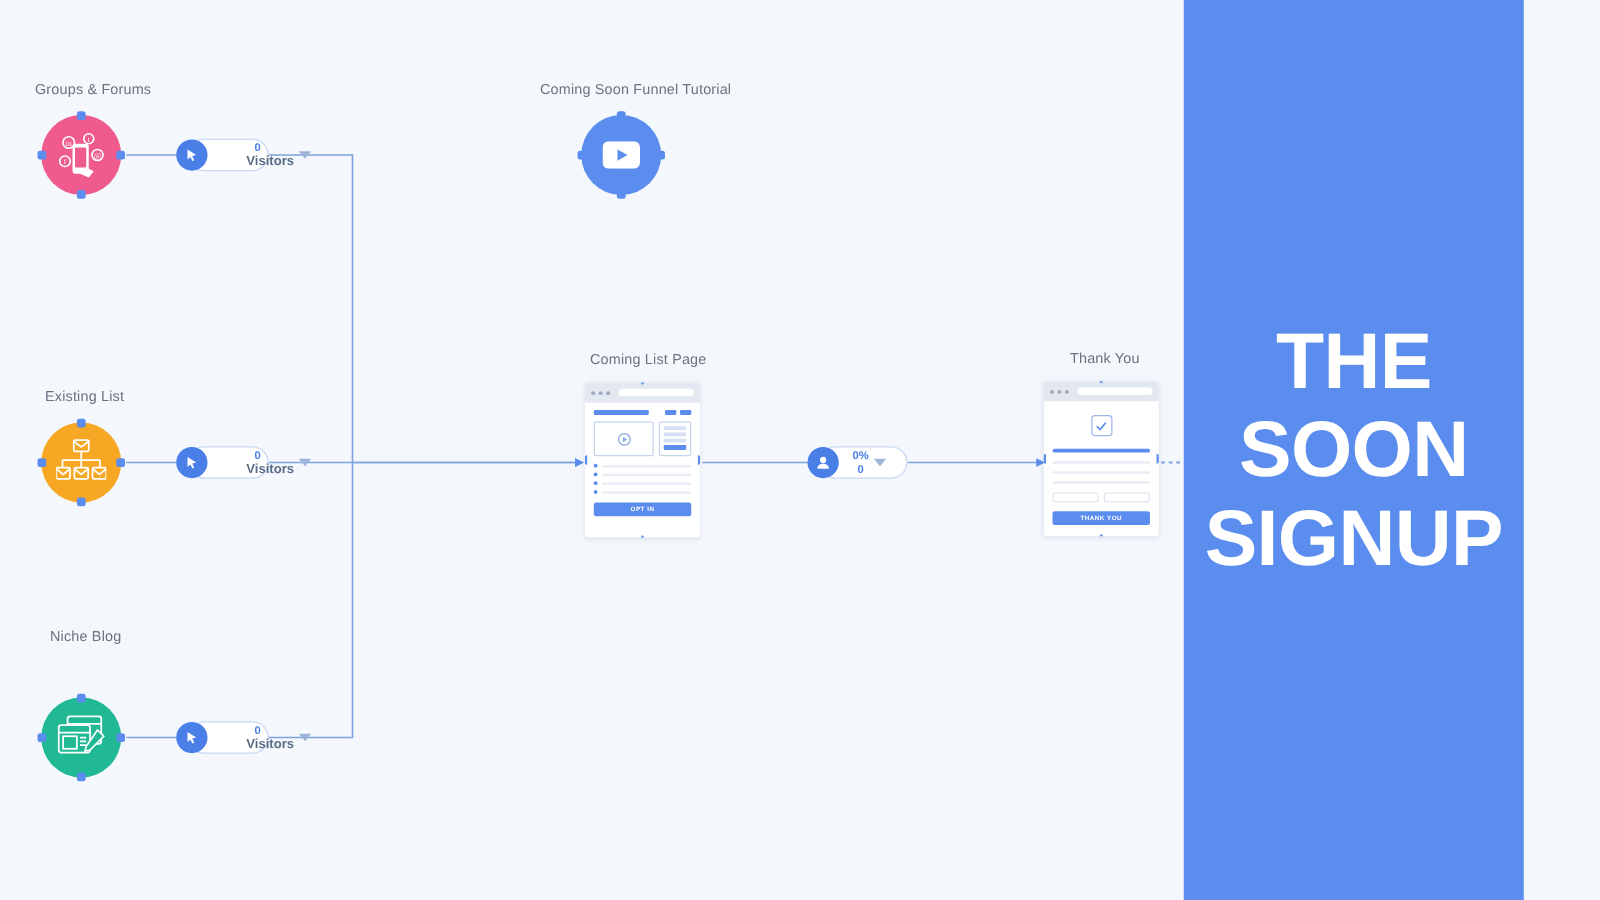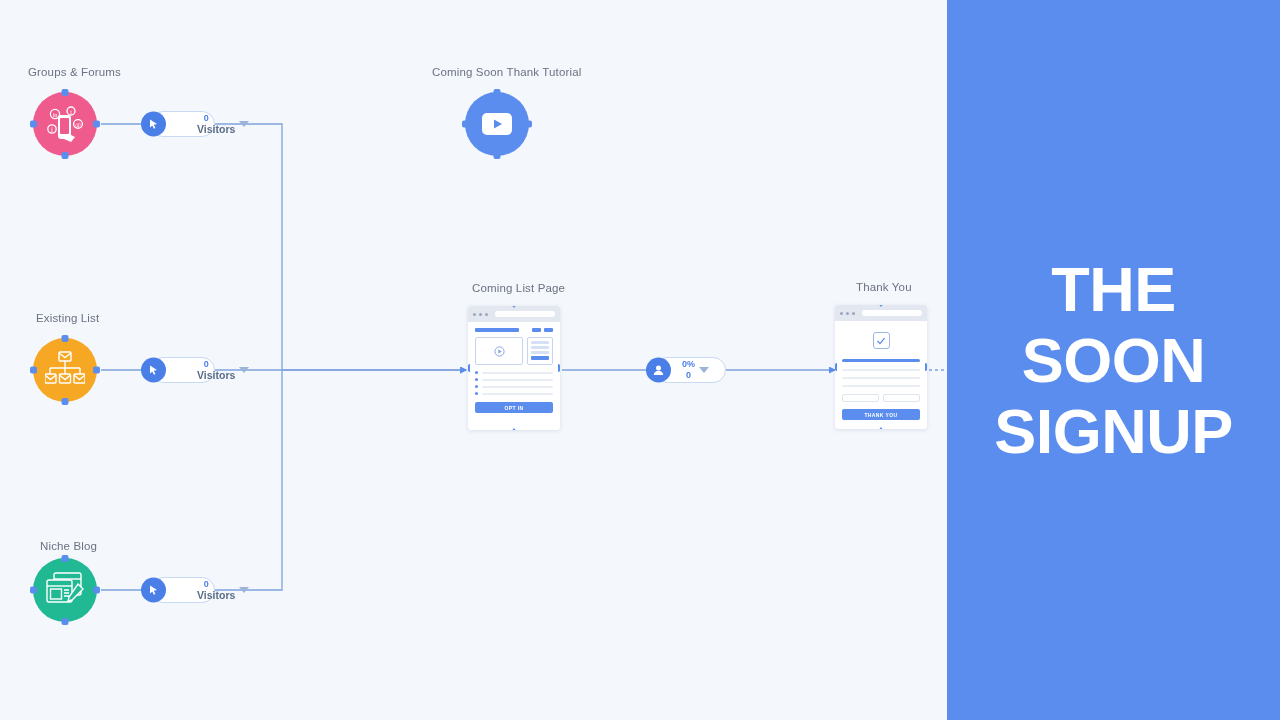--- a/index.html
+++ b/index.html
@@ -11,21 +11,21 @@
   }
 
   
   #canvas {
     position:absolute; left:0; top:0; width:1116px; height:720px;
     background:#f4f7fc; overflow:hidden;
   }
 
   
   #promo {
-    position:absolute; left:947px; top:0; width:333px; height:720px;
+    position:absolute; left:947px; top:0; width:272px; height:720px;
     background:#5b8def;
     display:flex; flex-direction:column;
     align-items:center; justify-content:center;
     padding:0 6px;
   }
   #promo .line {
     color:#ffffff;
     font-weight:bold;
     font-size:63px;
     line-height:71px;
@@ -241,21 +241,21 @@
       </span>
       <span class="pill-text">
         <span class="pill-num">0</span>
         <span class="pill-unit">Visitors</span>
       </span>
       <span class="pill-caret"></span>
     </div>
   </div>
 
   <div class="node" style="left:0;top:0">
-    <div class="node-label" style="left:40px;top:540px">Niche Blog</div>
+    <div class="node-label" style="left:40px;top:504px">Niche Blog</div>
     <div class="circle-node c-green" style="left:33px;top:558px">
       <span class="handle h-top"></span>
       <span class="handle h-bottom"></span>
       <span class="handle h-left"></span>
       <span class="handle h-right"></span>
       <svg width="40" height="38" viewBox="0 0 40 38">
         <g stroke="#ffffff" stroke-width="1.4" fill="none">
           <rect x="9" y="2" width="27" height="22" rx="2"></rect>
           <path d="M9,8 L36,8"></path>
           <rect x="2" y="9" width="25" height="22" rx="2" fill="#21b894"></rect>
@@ -274,21 +274,21 @@
       </span>
       <span class="pill-text">
         <span class="pill-num">0</span>
         <span class="pill-unit">Visitors</span>
       </span>
       <span class="pill-caret"></span>
     </div>
   </div>
 
   <div class="node" style="left:0;top:0">
-    <div class="node-label" style="left:432px;top:66px">Coming Soon Thank Tutorial</div>
+    <div class="node-label" style="left:432px;top:66px">Coming Soon Funnel Tutorial</div>
     <div class="circle-node c-blue" style="left:465px;top:92px">
       <span class="handle h-top"></span>
       <span class="handle h-bottom"></span>
       <span class="handle h-left"></span>
       <span class="handle h-right"></span>
       <svg width="30" height="22" viewBox="0 0 30 22">
         <rect x="0" y="0" width="30" height="22" rx="5" fill="#ffffff"></rect>
         <path d="M12,6.5 L20,11 L12,15.5 z" fill="#5b8def"></path>
       </svg>
     </div>

